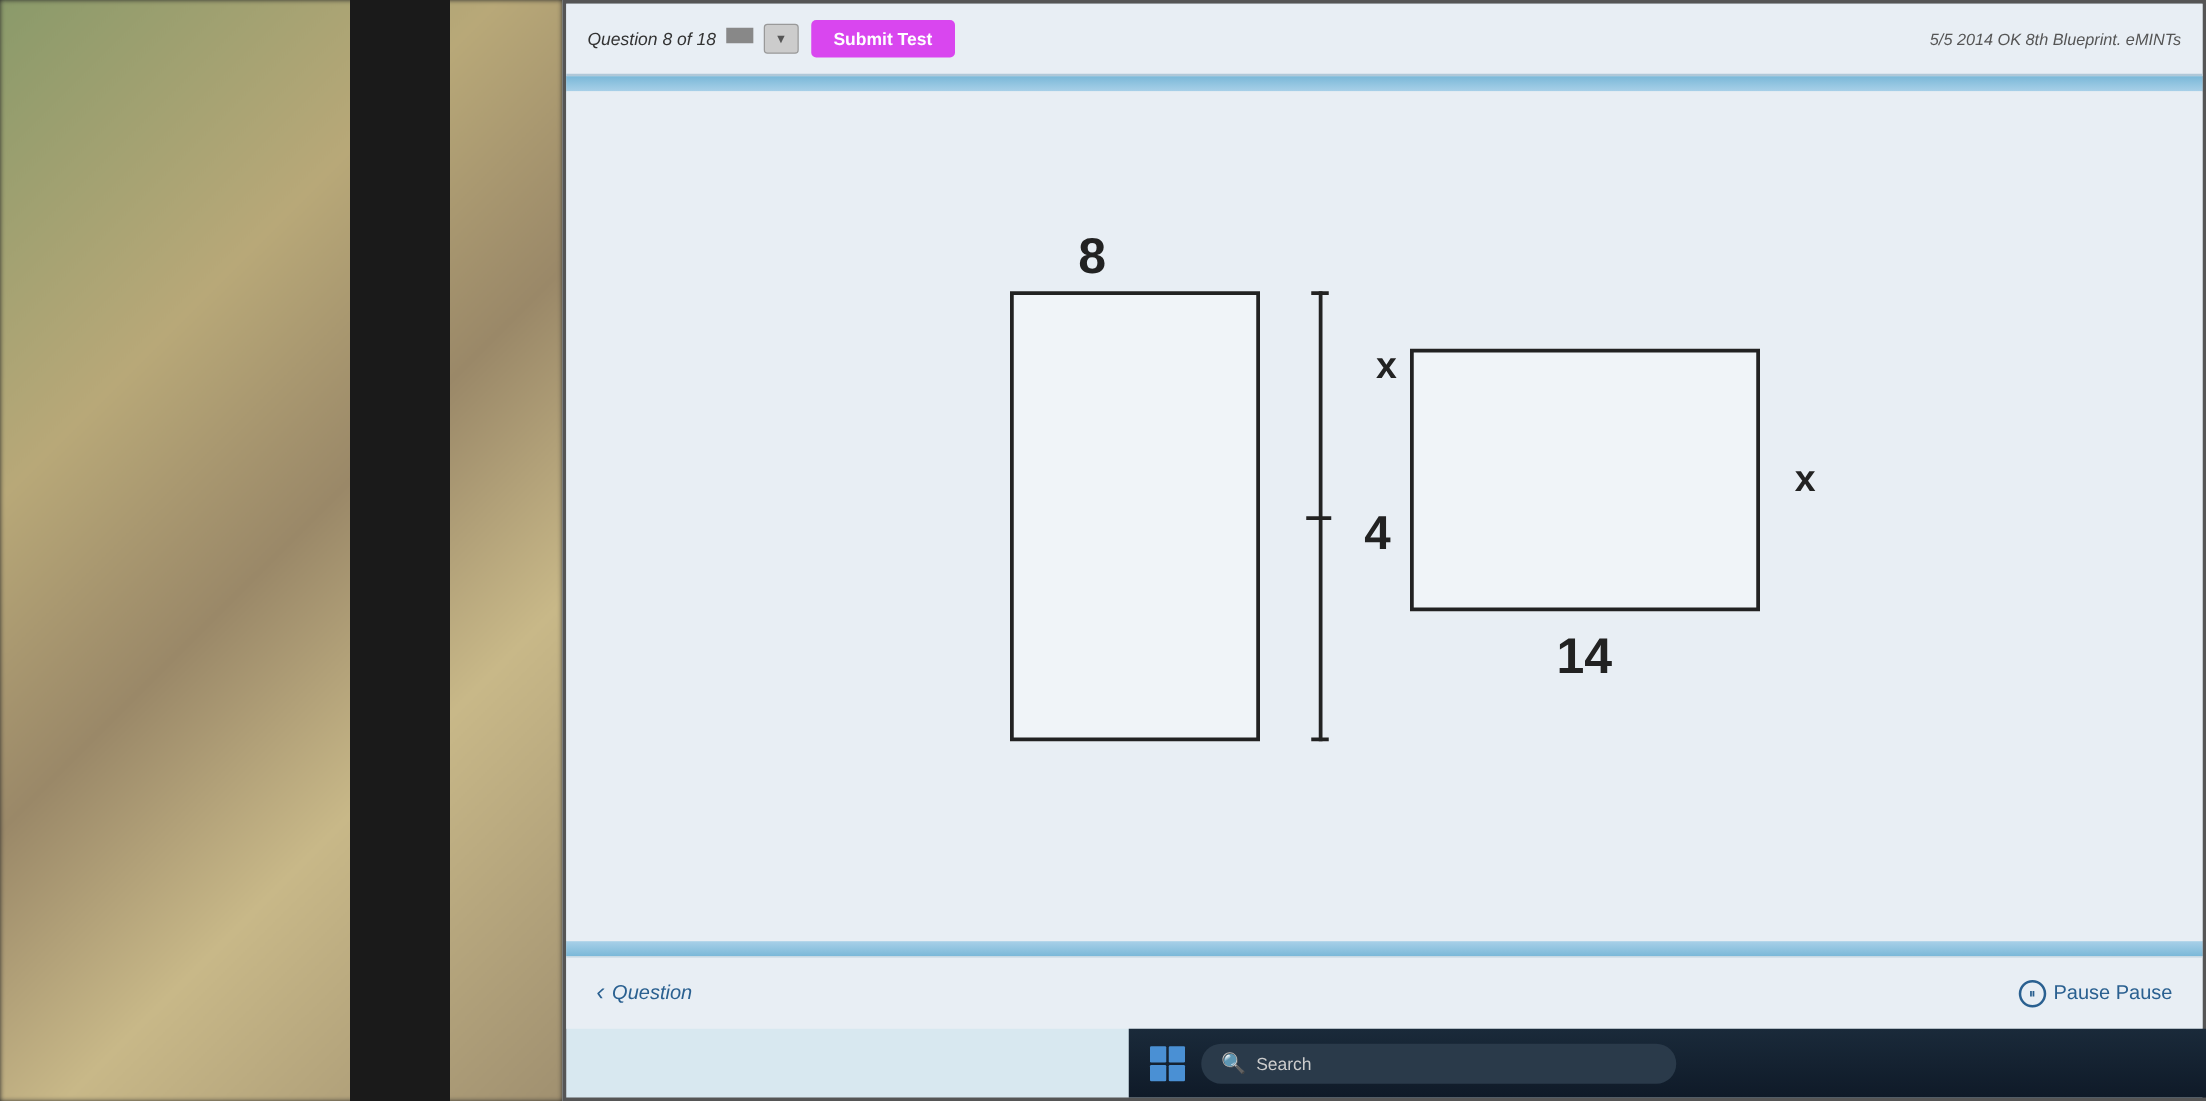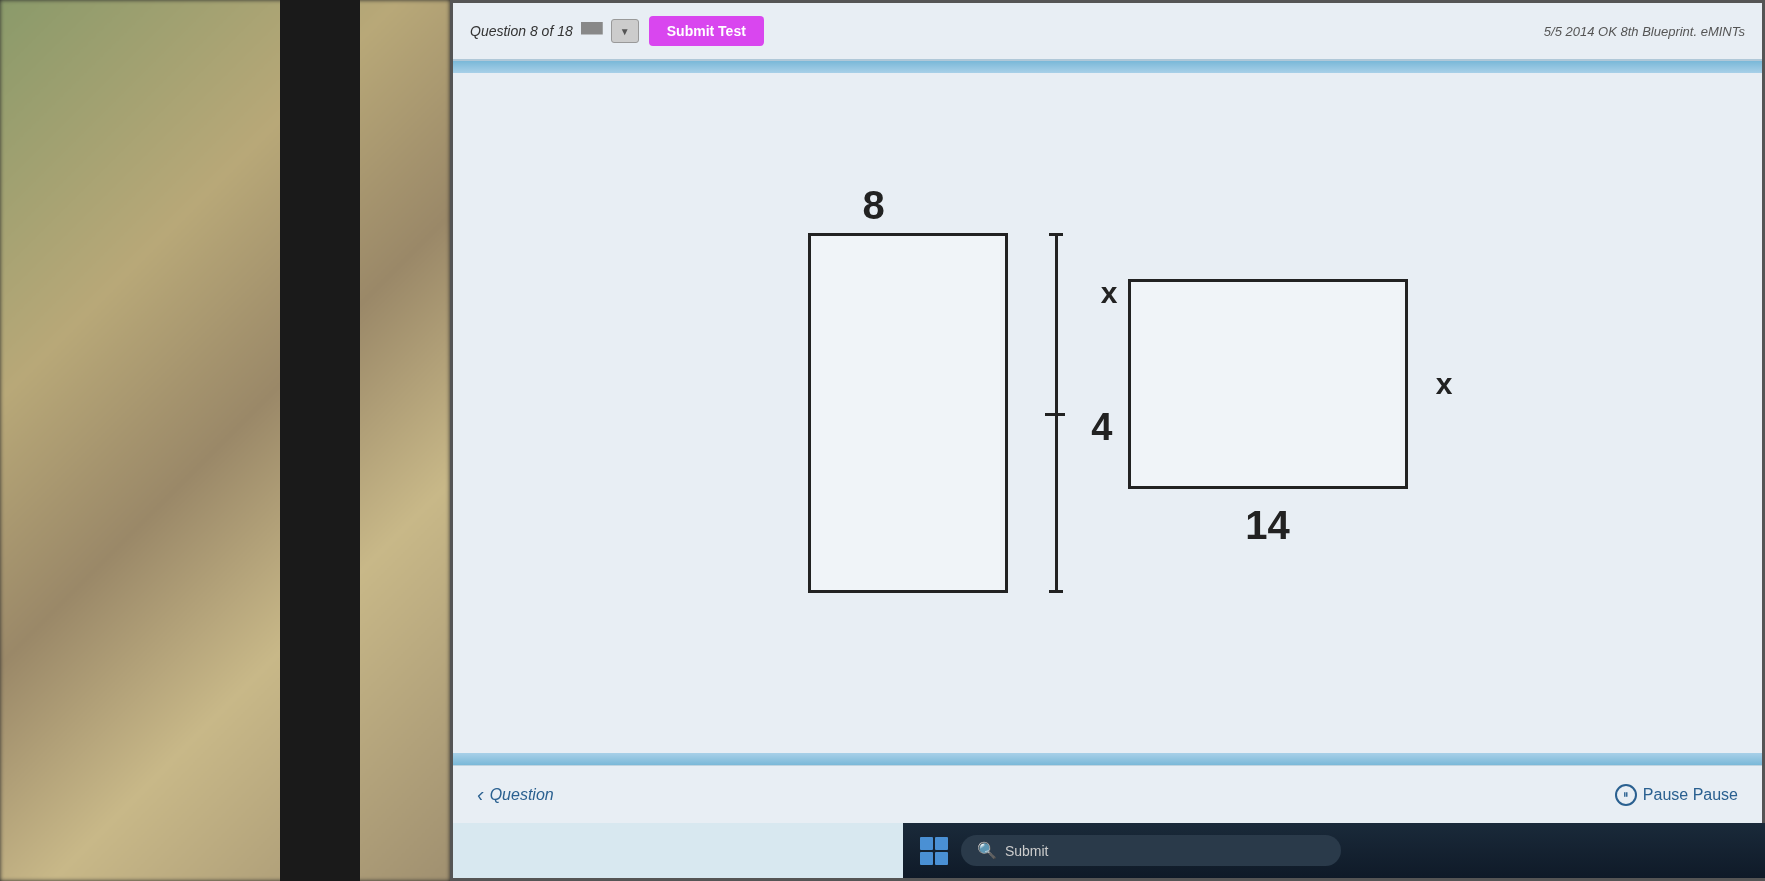--- a/index.html
+++ b/index.html
@@ -395,18 +395,18 @@
       <div class="windows-icon">
         <div></div>
           <div></div>
           <div></div>
           <div></div>
       </div>
     </div>
 
     <div class="taskbar-search">
       <span class="search-icon-tb">🔍</span>
-      <span class="search-text-tb">Submit</span>
+      <span class="search-text-tb">Search</span>
     </div>
 
   </div>
 
 </div>
 
 </body></html>

